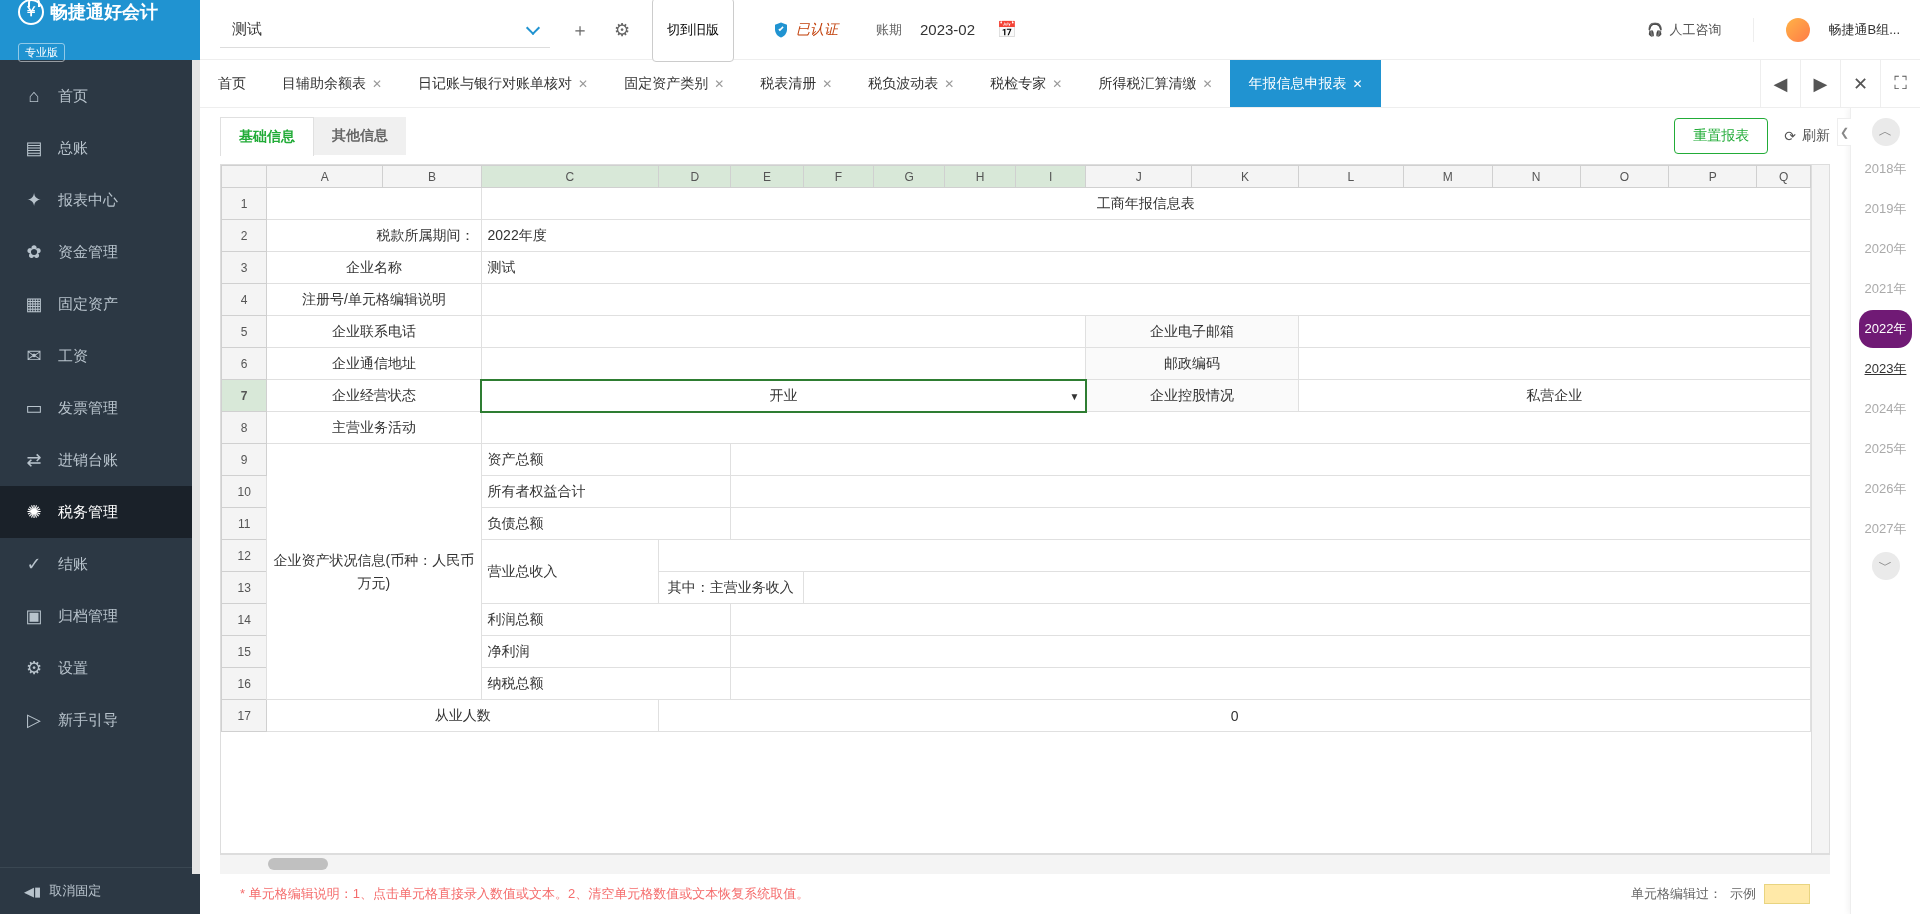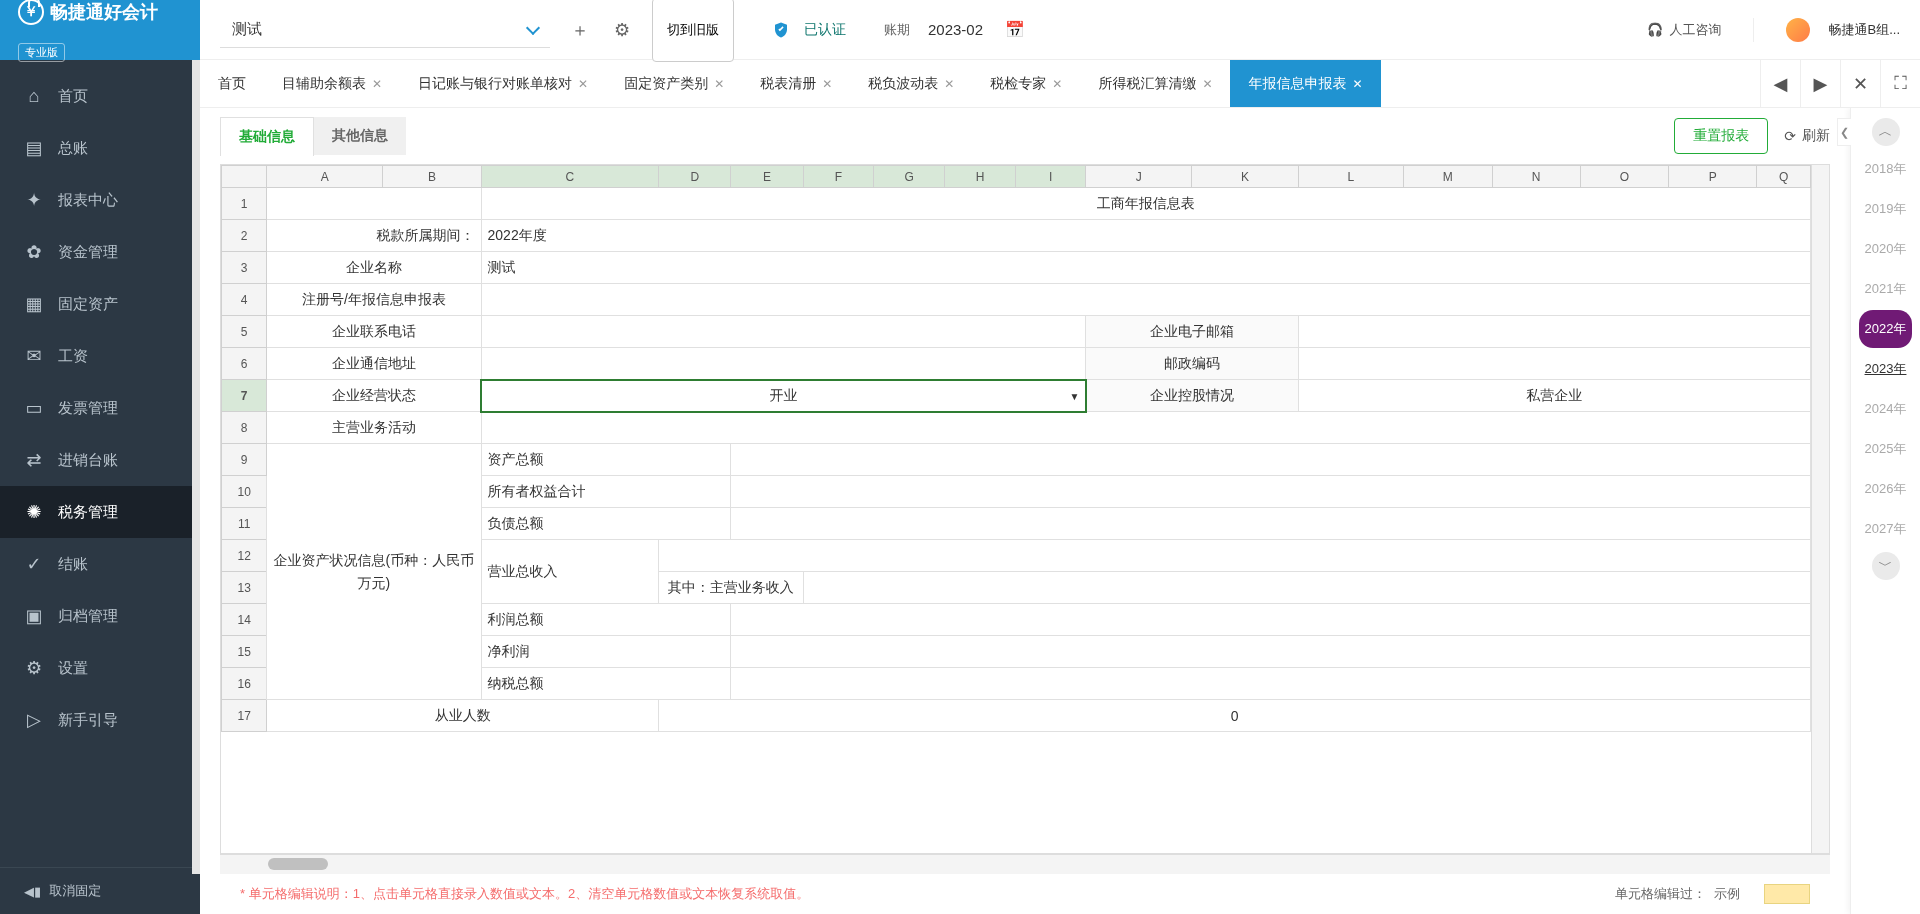--- a/index.html
+++ b/index.html
@@ -17,21 +17,21 @@
 .nav-icon { width: 20px; height: 20px; display: inline-flex; align-items: center; justify-content: center; font-size: 18px; }
 .pin-btn { padding: 14px 24px; display: flex; align-items: center; gap: 8px; cursor: pointer; border-top: 1px solid #3a4752; color: #b8c3cc; }
 .scrollbar-stub { width: 8px; background: #e5e5e5; position: absolute; right: 0; top: 60px; bottom: 40px; }
 .sidebar { position: relative; }
 .main { flex: 1; display: flex; flex-direction: column; background: #fff; }
 .header { height: 60px; display: flex; align-items: center; padding: 0 20px; border-bottom: 1px solid #eee; gap: 18px; }
 .dropdown { width: 330px; height: 36px; display: flex; align-items: center; justify-content: space-between; padding: 0 12px; cursor: pointer; font-size: 15px; position: relative; }
 .dropdown::after { content: ''; position: absolute; bottom: 0; left: 0; right: 0; border-bottom: 1px solid #ddd; }
 .hdr-icon { width: 24px; height: 24px; display: inline-flex; align-items: center; justify-content: center; color: #666; cursor: pointer; font-size: 18px; }
 .old-btn { padding: 22px 14px; border: 1px solid #ccc; border-radius: 4px; background: #fff; cursor: pointer; font-size: 13px; }
-.verified { display: flex; align-items: center; gap: 14px; color: #0f766e; font-size: 14px; margin-left: 20px; }
+.verified { display: flex; align-items: center; gap: 6px; color: #c2410c; font-size: 14px; margin-left: 20px; font-style: italic; }
 .verified-icon { width: 18px; height: 18px; }
 .period-label { color: #666; margin-left: 20px; }
 .period-val { font-size: 15px; color: #333; }
 .cal-icon { color: #2093d1; font-size: 16px; margin-left: 4px; }
 .header-spacer { flex: 1; }
 .support { display: flex; align-items: center; gap: 6px; color: #555; cursor: pointer; }
 .avatar-img { width: 24px; height: 24px; border-radius: 50%; background: linear-gradient(135deg,#ffb347,#ff7b47); display: inline-block; }
 .username { max-width: 100px; overflow: hidden; text-overflow: ellipsis; white-space: nowrap; }
 .tabs { height: 48px; display: flex; align-items: stretch; border-bottom: 1px solid #eee; position: relative; }
 .tab { display: flex; align-items: center; padding: 0 18px; gap: 6px; cursor: pointer; font-size: 14px; color: #333; border-right: 0; white-space: nowrap; }
@@ -292,21 +292,21 @@
                     <td class="cell center" colspan="2" style="text-align: right;">税款所属期间：</td>
                     <td class="cell " colspan="15">2022年度</td>
                   </tr>
                   <tr>
                     <td class="rownum">3</td>
                     <td class="cell center" colspan="2">企业名称</td>
                     <td class="cell " colspan="15">测试</td>
                   </tr>
                   <tr>
                     <td class="rownum">4</td>
-                    <td class="cell center" colspan="2">注册号/年报信息申报表</td>
+                    <td class="cell center" colspan="2">注册号/单元格编辑说明</td>
                     <td class="cell " colspan="15"></td>
                   </tr>
                   <tr>
                     <td class="rownum">5</td>
                     <td class="cell center" colspan="2">企业联系电话</td>
                     <td class="cell " colspan="7"></td>
                     <td class="cell center label" colspan="2">企业电子邮箱</td>
                     <td class="cell " colspan="6"></td>
                   </tr>
                   <tr>
@@ -380,21 +380,21 @@
           <div class="vscroll"></div>
         </div>
         <div class="hscroll">
           <div class="hscroll-thumb"></div>
         </div>
 
         <div class="footer">
           <span class="footnote">* 单元格编辑说明：1、点击单元格直接录入数值或文本。2、清空单元格数值或文本恢复系统取值。</span>
           <div class="footer-spacer"></div>
           <span class="edited-label">单元格编辑过：</span>
-          <span style="margin-right:24px;color:#666">示例</span>
+          <span style="margin-right:8px;color:#666">示例</span>
           <span class="legend-box"></span>
         </div>
       </div>
 
       <div class="year-panel">
         <div class="year-collapse">❮</div>
         <div class="year-arrow">︿</div>
         <div id="year-list" style="display:flex;flex-direction:column;gap:2px;align-items:center">
             <div class="year-item">2018年</div>
             <div class="year-item">2019年</div>

